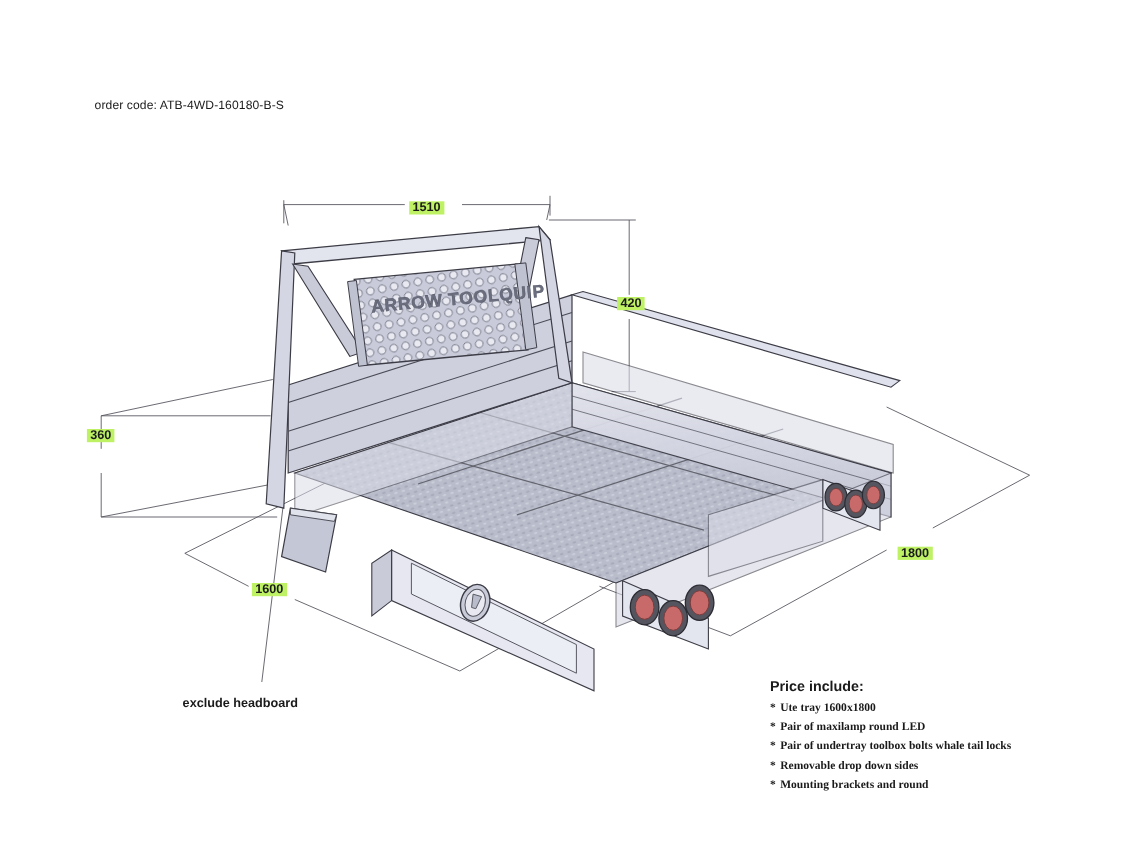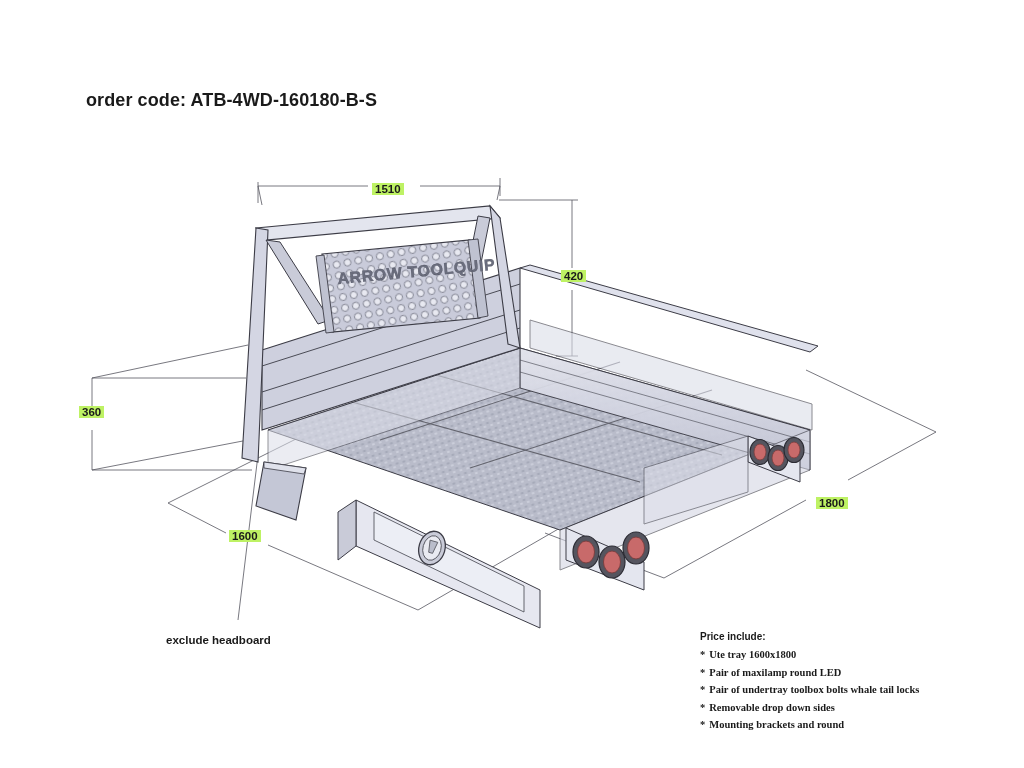--- a/index.html
+++ b/index.html
@@ -14,37 +14,36 @@
     overflow: hidden;
     font-family: "Liberation Sans", sans-serif;
     color: #1a1a1a;
   }
 
   
   .order-code {
     position: absolute;
     left: 86px;
     top: 90px;
-    font-size: 18px;
-    font-weight: bold;
+    font-size: 11px;
+    font-weight: normal;
     letter-spacing: 0.1px;
     white-space: nowrap;
   }
 
   .price-block {
     position: absolute;
     left: 700px;
     top: 616px;
     width: 300px;
   }
   .price-title {
-    font-size: 10px;
+    font-size: 13px;
     font-weight: bold;
     margin-bottom: 7px;
-    margin-top: 15px;
   }
   .price-item {
     font-size: 10.5px;
     font-weight: bold;
     margin-bottom: 6.5px;
     white-space: nowrap;
     font-family: Liberation Serif, serif;
   }
   .price-item .star { margin-right: 4px; }
 
@@ -61,21 +60,21 @@
   .dim {
     position: absolute;
     font-size: 11.5px;
     font-weight: bold;
     background: #bef264;
     padding: 0 3px;
     white-space: nowrap;
   }
   .dim-1510 { left: 372px; top: 183px; }
   .dim-850  { left: 561px; top: 270px; }
-  .dim-360  { left: 79px;  top: 406px; }
+  .dim-360  { left: 79px;  top: 390px; }
   .dim-1800 { left: 816px; top: 497px; }
   .dim-1600 { left: 229px; top: 530px; }
 
   
   #cad {
     position: absolute;
     left: 0; top: 0;
     width: 1024px;
     height: 768px;
   }

